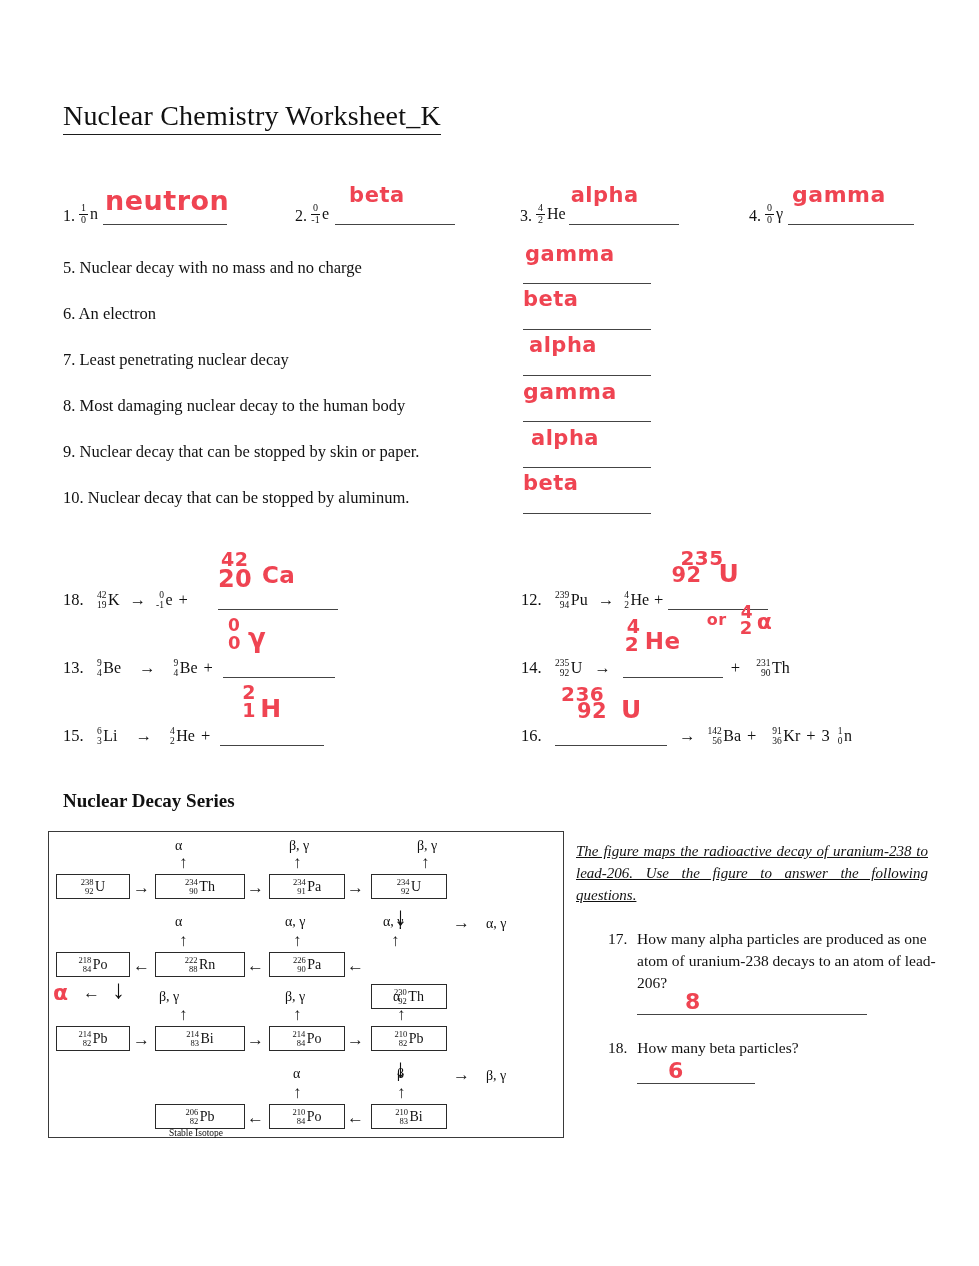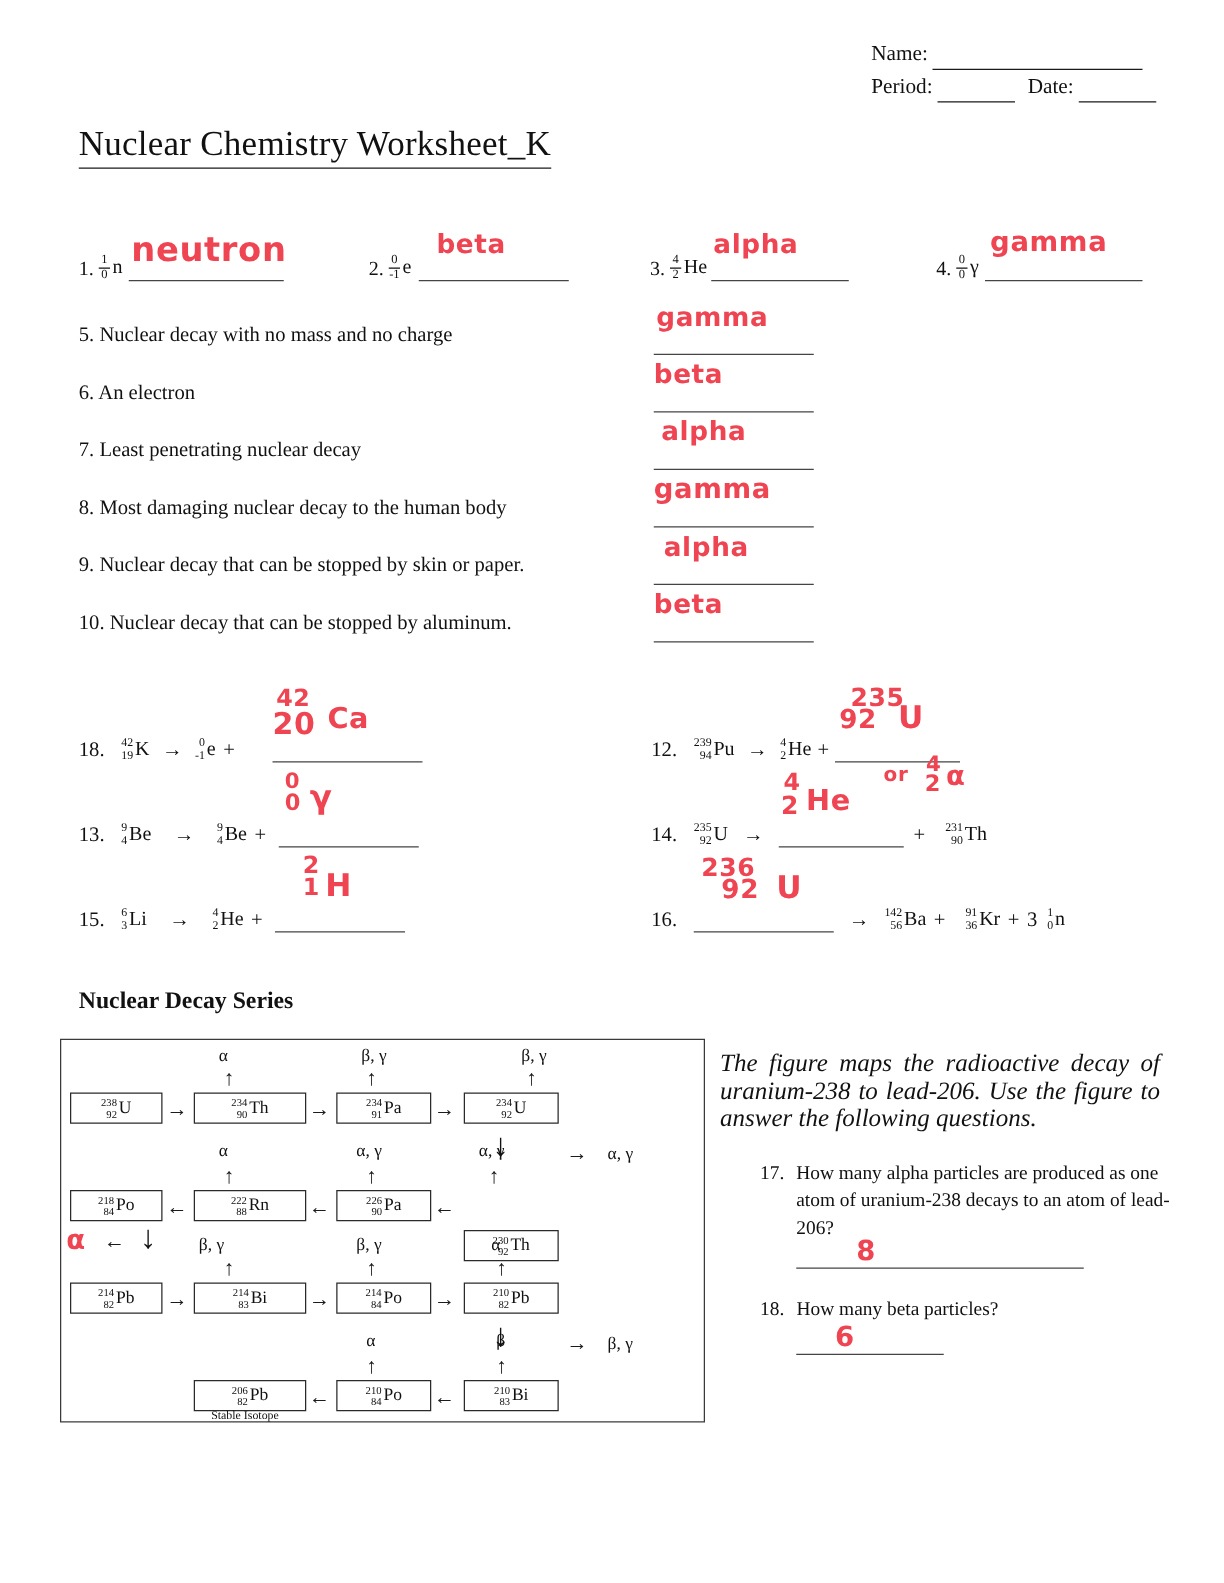--- a/index.html
+++ b/index.html
@@ -86,45 +86,33 @@
   .nbox .nuc-ms { font-size:8.5px; line-height:9px; }
   .nbox .nuc-sym { font-size:14px; }
   .dlabel { position:absolute; font-size:14px; white-space:nowrap; }
   .arr { position:absolute; font-size:17px; line-height:1; color:#1b1b1b; }
   .arrbig { position:absolute; font-size:26px; line-height:1; font-weight:bold; color:#111; }
   .stable { position:absolute; font-size:9.5px; white-space:nowrap; }
 
   
   .figtext {
     position:absolute; left:576px; top:840px; width:352px;
-    font-style:italic; font-size:20px; line-height:22px; text-align:justify;
+    font-style:italic; font-size:15px; line-height:22px; text-align:justify;text-decoration:underline;
   }
   .q17 { position:absolute; left:608px; top:928px; width:350px; font-size:15.5px; line-height:22px; }
   .q17 .num { position:absolute; left:0; top:0; }
   .q17 .body { margin-left:29px; }
   .longline { position:absolute; border-bottom:1.5px solid #444; height:1px; }
   .q18 { position:absolute; left:608px; top:1037px; width:350px; font-size:15.5px; line-height:22px; }
 </style>
 </head>
 <body>
 
 <div class="page">
 
-  <div class="hdr">
-    <div class="hdr-row">
-      <span class="hdr-lbl">Name:</span>
-      <span class="rule rule-name"></span>
-    </div>
-    <div class="hdr-row">
-      <span class="hdr-lbl">Period:</span>
-      <span class="rule rule-period"></span>
-      <span class="hdr-lbl" style="margin-left:10px;">Date:</span>
-      <span class="rule rule-date"></span>
-    </div>
-  </div>
 
   <div class="title">Nuclear Chemistry Worksheet_K</div>
 
 
   <div class="row14">
 
     <div class="q14item" style="left:0px;">
       <span>1.</span>&nbsp;
       <span class="nuc">
         <span class="frac">

